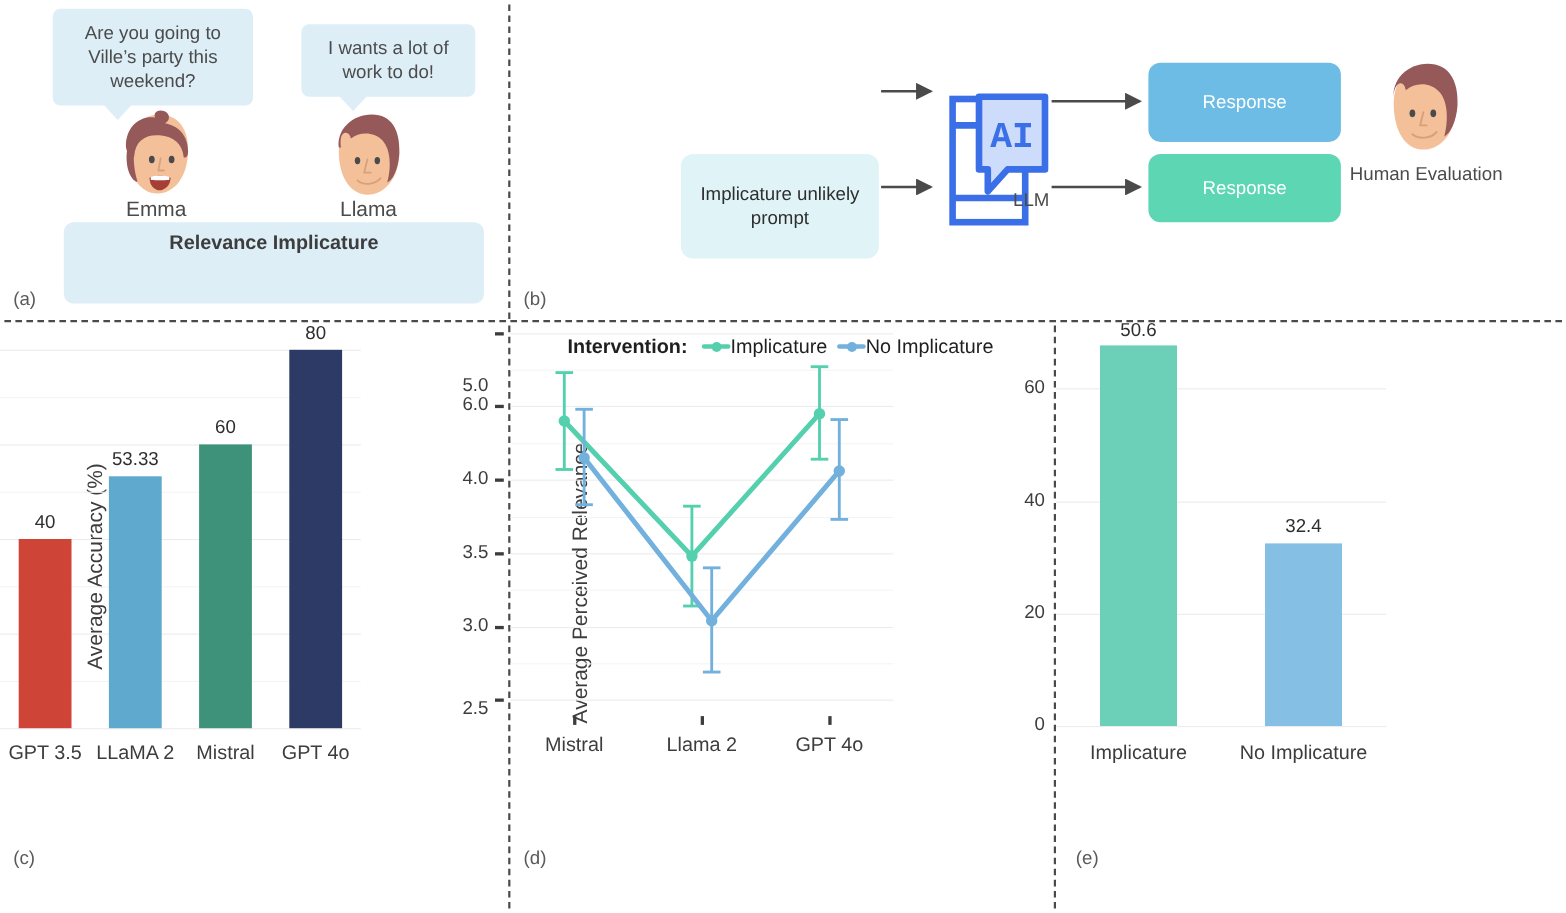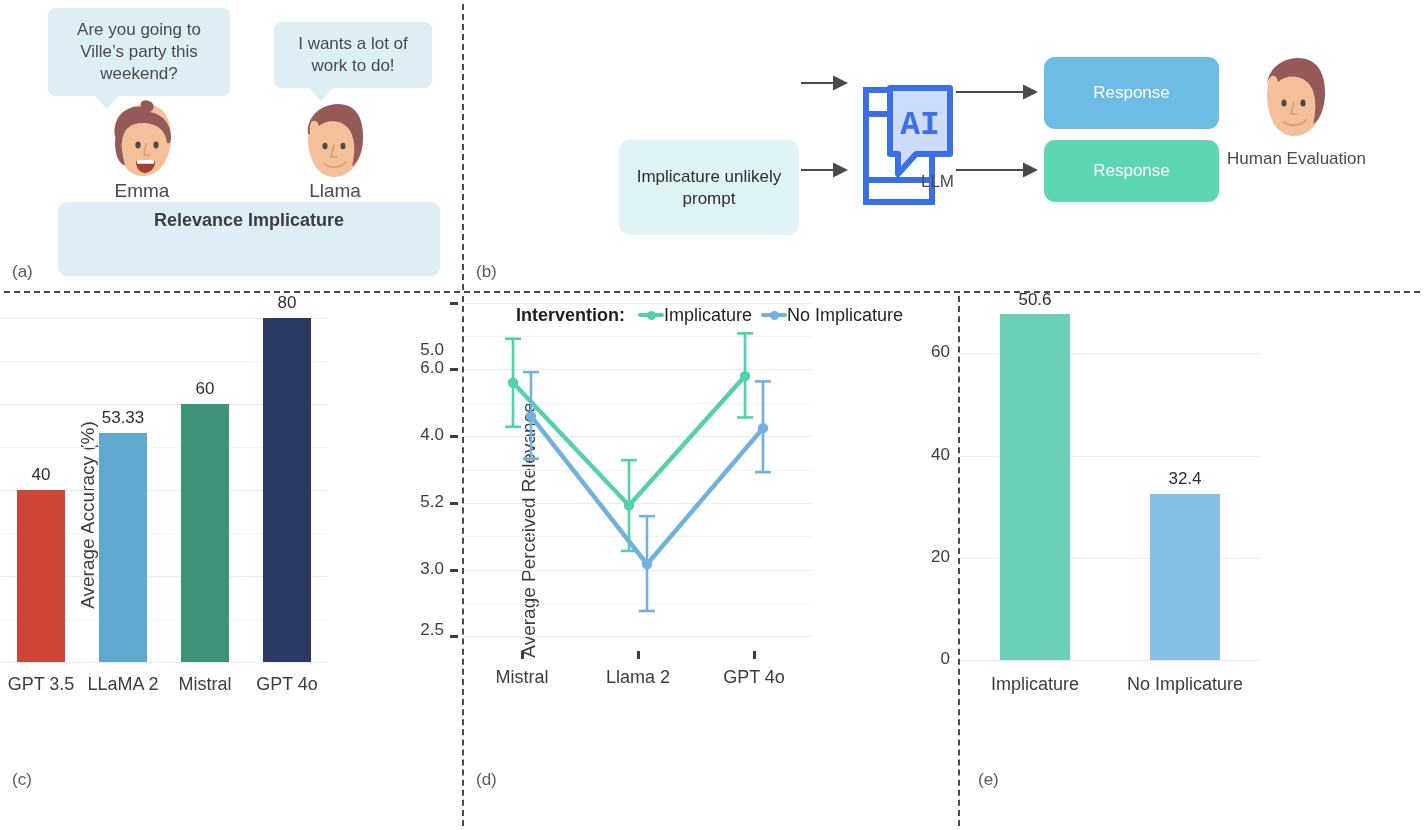--- a/index.html
+++ b/index.html
@@ -236,27 +236,27 @@
       </span>
     </div>
     <div class="axis-label-y" id="d-ylabel" style="left: -135px; width: 400px; top: 226.5px;">Average Perceived Relevance</div>
     <div id="d-plot" style="left:110px;top:62px;width:348px;height:355px;">
         <div class="gridline minor" style="left:0;top:310.95864661654133px;width:348px;"></div>
         <div class="gridline minor" style="left:0;top:244.2293233082707px;width:348px;"></div>
         <div class="gridline minor" style="left:0;top:177.5px;width:348px;"></div>
         <div class="gridline minor" style="left:0;top:110.7706766917293px;width:348px;"></div>
         <div class="gridline minor" style="left:0;top:44.04135338345867px;width:348px;"></div>
         <div class="gridline" style="left:0;top:344.3233082706767px;width:348px;"></div>
-        <div class="tick-y" style="left:-78px;top:328px;width:58px;">2.5</div>
+        <div class="tick-y" style="left:-78px;top:342px;width:58px;">2.5</div>
         <div style="position:absolute;left:-14px;top:343.3233082706767px;width:8px;height:3px;background:#3d3d3d;"></div>
         <div class="gridline" style="left:0;top:277.593984962406px;width:348px;"></div>
         <div class="tick-y" style="left:-78px;top:266.593984962406px;width:58px;">3.0</div>
         <div style="position:absolute;left:-14px;top:276.593984962406px;width:8px;height:3px;background:#3d3d3d;"></div>
         <div class="gridline" style="left:0;top:210.86466165413535px;width:348px;"></div>
-        <div class="tick-y" style="left:-78px;top:199.86466165413535px;width:58px;">5.2</div>
+        <div class="tick-y" style="left:-78px;top:199.86466165413535px;width:58px;">3.5</div>
         <div style="position:absolute;left:-14px;top:209.86466165413535px;width:8px;height:3px;background:#3d3d3d;"></div>
         <div class="gridline" style="left:0;top:144.13533834586465px;width:348px;"></div>
         <div class="tick-y" style="left:-78px;top:133.13533834586465px;width:58px;">4.0</div>
         <div style="position:absolute;left:-14px;top:143.13533834586465px;width:8px;height:3px;background:#3d3d3d;"></div>
         <div class="gridline" style="left:0;top:77.40601503759399px;width:348px;"></div>
         <div class="tick-y" style="left:-78px;top:66.40601503759399px;width:58px;">6.0</div>
         <div style="position:absolute;left:-14px;top:76.40601503759399px;width:8px;height:3px;background:#3d3d3d;"></div>
         <div class="gridline" style="left:0;top:10.676691729323295px;width:348px;"></div>
         <div class="tick-y" style="left:-78px;top:-0.323308270676705px;width:58px;margin-top:48px;">5.0</div>
         <div style="position:absolute;left:-14px;top:9.676691729323295px;width:8px;height:3px;background:#3d3d3d;"></div>

